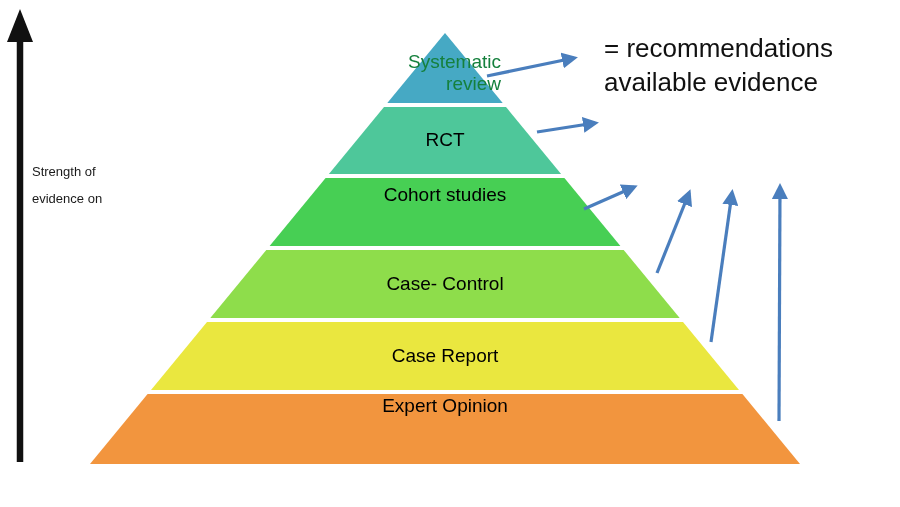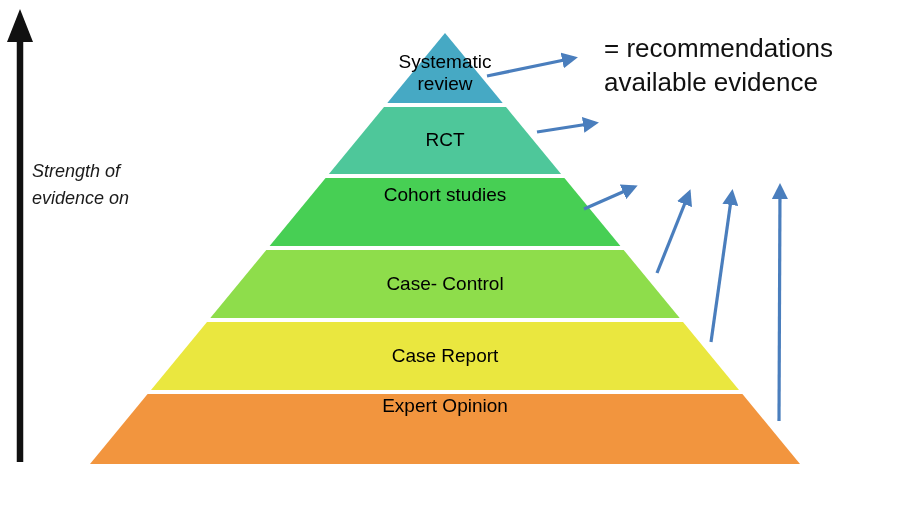--- a/index.html
+++ b/index.html
@@ -16,32 +16,32 @@
     position: absolute;
     left: 445px;
     transform: translateX(-50%);
     font-size: 19px;
     line-height: 22px;
     color: #000000;
     white-space: nowrap;
     text-align: center;
   }
   .layer-label.dark {
-    color: #000000;
+    color: #15803d;
     white-space: normal;
     width: 112px;
+    text-align: right;
   }
   #left-axis-label {
     position: absolute;
     left: 32px;
     top: 158px;
-    font-size: 18px;
+    font-size: 13px;
     line-height: 27px;
     color: #1a1a1a;
-    font-style: italic;
   }
   #left-axis-label .bold { font-weight: bold; }
   #annotation {
     position: absolute;
     left: 604px;
     top: 31px;
     width: 296px;
     font-size: 26px;
     line-height: 34px;
     color: #111111;

